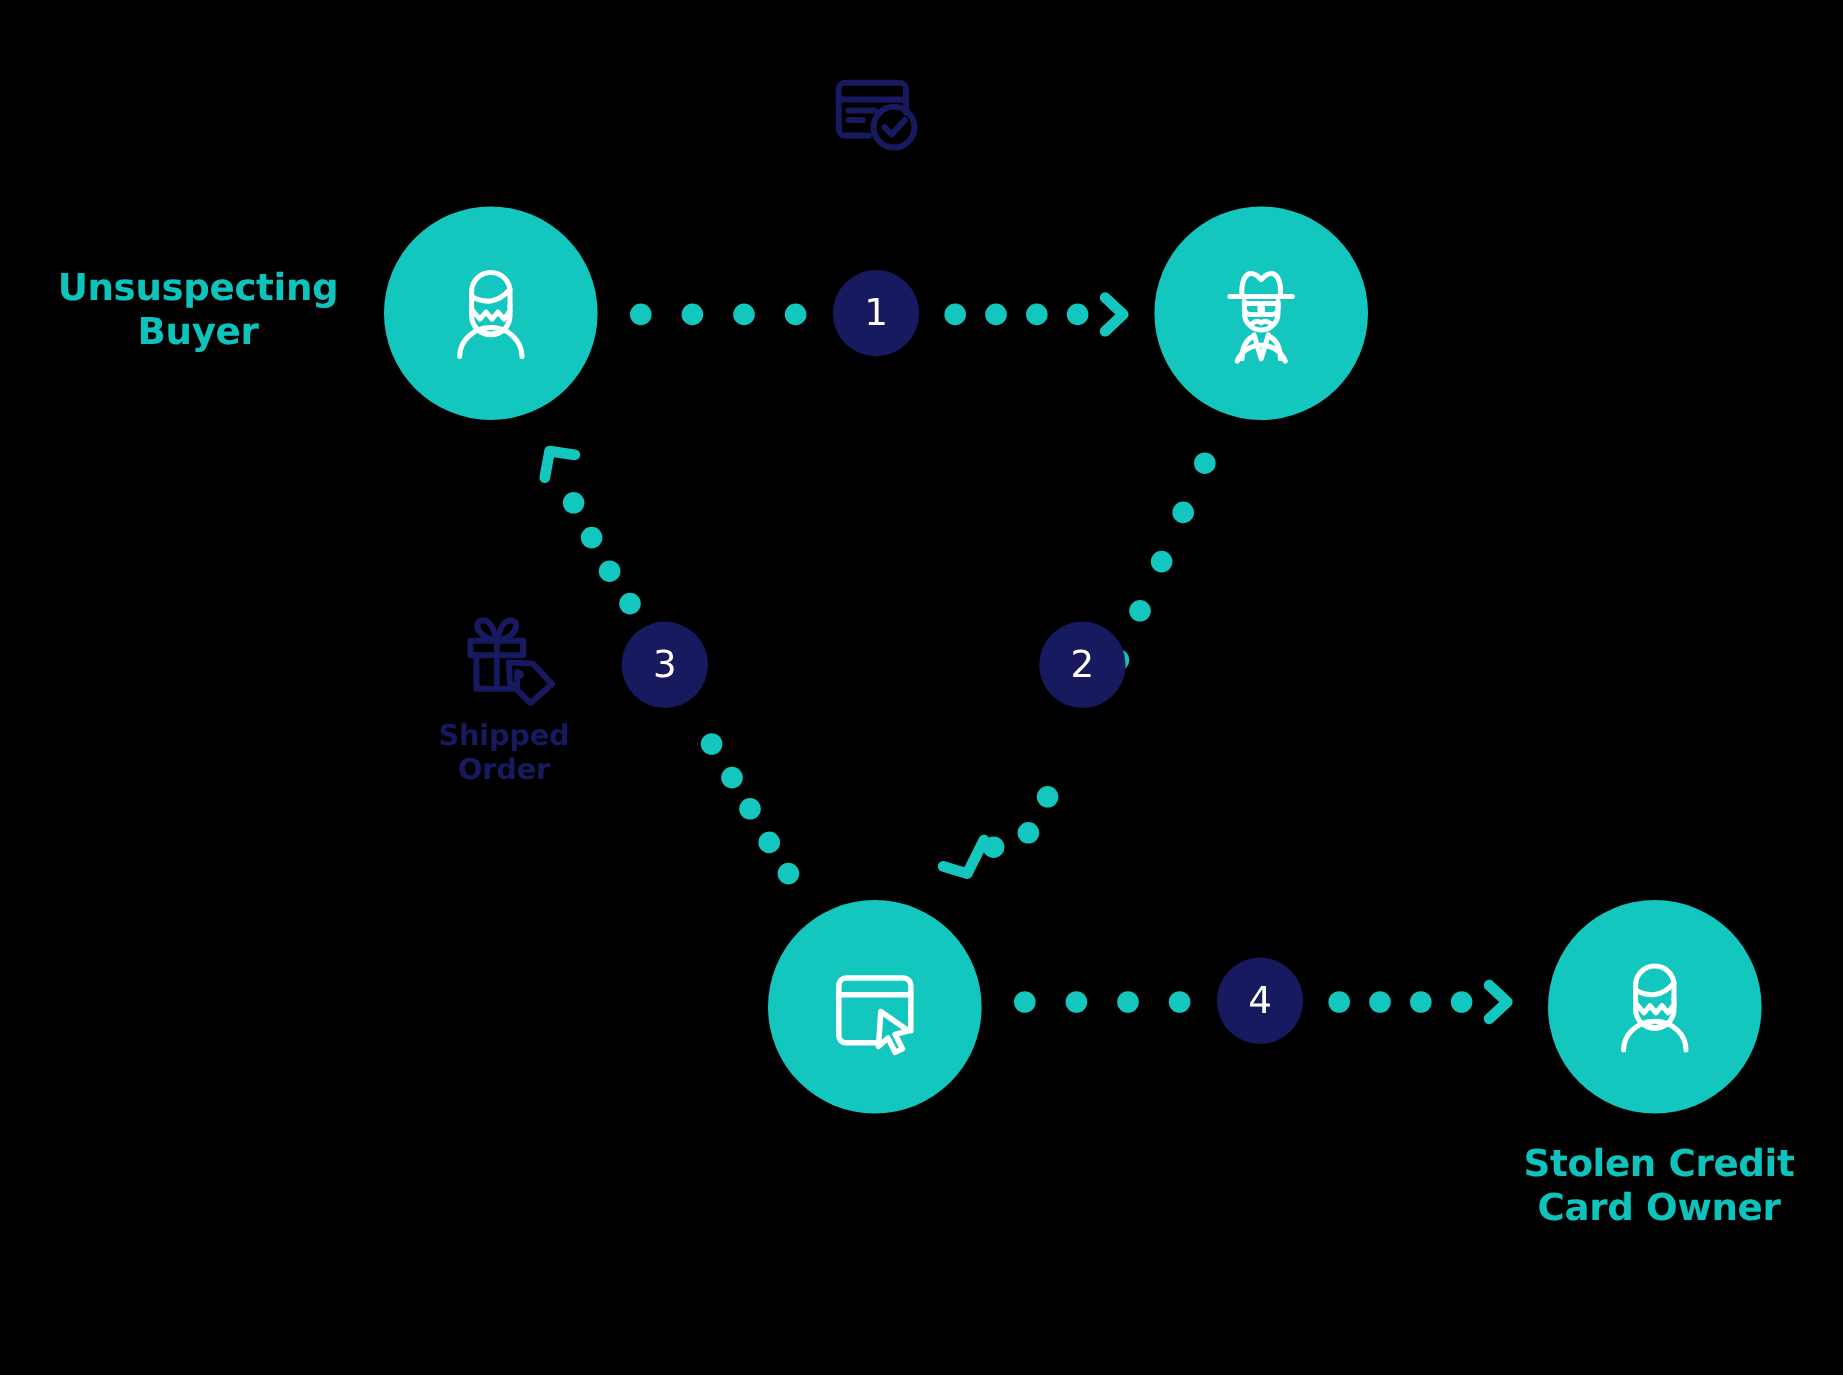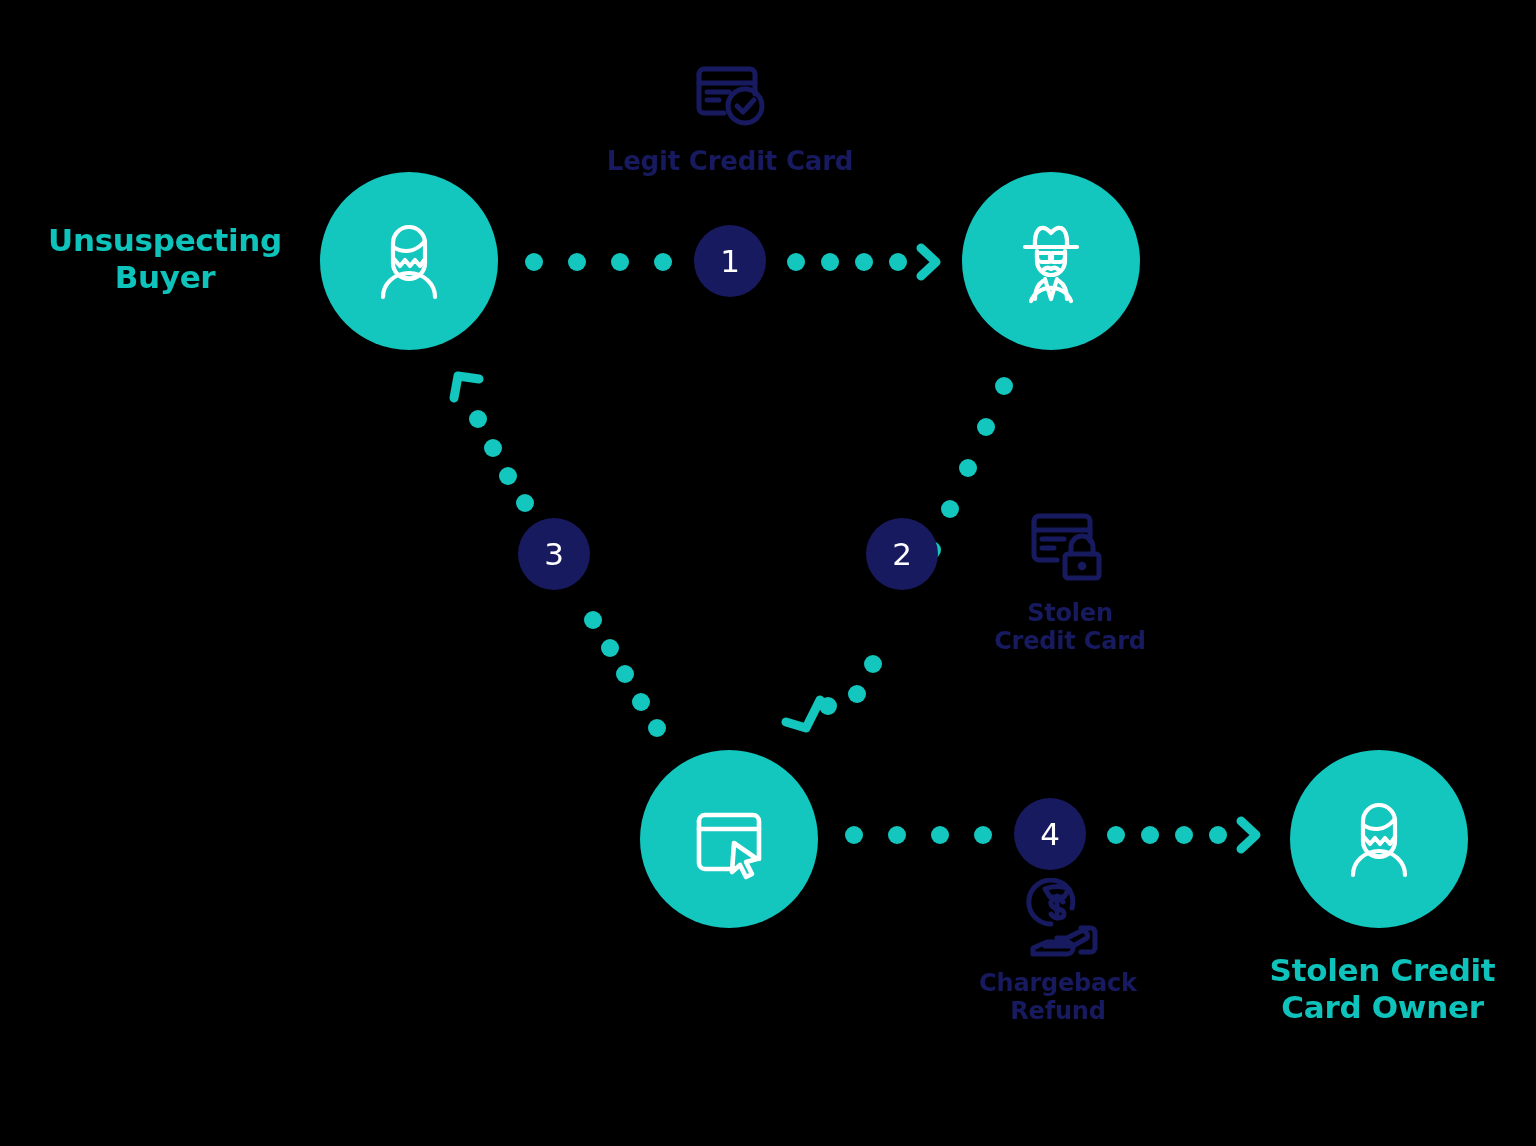--- a/index.html
+++ b/index.html
@@ -230,60 +230,41 @@
           <path d="M10 22 a5 5 0 0 1 5 -5 h46 a5 5 0 0 1 5 5 v20"></path>
           <path d="M10 22 v34 a5 5 0 0 0 5 5 h20"></path>
           <path d="M10 31 H66"></path>
           <path d="M18 40 H40"></path>
           <path d="M18 48 H30"></path>
           <circle cx="56" cy="54" r="17"></circle>
           <path d="M48 54 l6 6 l11 -12"></path>
         </g>
       </svg>
     </span>
-    <div class="asset-label big">Legit Credit Card</div>
-  </div>
-
-
-  <div class="asset" style="left:950px; top:504px; width:240px;">
-    <span>
-      <svg width="92" height="84" viewBox="0 0 92 84" aria-hidden="true">
+  </div>
+
+  <div class="asset" style="left:300px; top:504px; width:240px;">
+    <span>
+      <svg width="96" height="84" viewBox="0 0 96 84" aria-hidden="true">
         <g fill="none" stroke="#181a60" stroke-width="5" stroke-linecap="round" stroke-linejoin="round">
-          <path d="M10 17 a5 5 0 0 1 5 -5 h46 a5 5 0 0 1 5 5 v20"></path>
-          <path d="M10 17 v34 a5 5 0 0 0 5 5 h18"></path>
-          <path d="M10 26 H66"></path>
-          <path d="M18 35 H40"></path>
-          <path d="M18 44 H30"></path>
-          <path d="M44 50 h28 a3 3 0 0 1 3 3 v18 a3 3 0 0 1 -3 3 h-28 a3 3 0 0 1 -3 -3 v-18 a3 3 0 0 1 3 -3 z"></path>
-          <path d="M47 50 v-7 a11 11 0 0 1 22 0 v7"></path>
-          <circle cx="58" cy="62" r="4.3" fill="#181a60" stroke="none"></circle>
-        </g>
-      </svg>
-    </span>
-    <div class="asset-label">Stolen
-Credit Card</div>
-  </div>
-
-  <div class="asset" style="left:948px; top:878px; width:220px;">
-    <span>
-      <svg width="92" height="80" viewBox="0 0 92 80" aria-hidden="true">
-        <g fill="none" stroke="#181a60" stroke-width="5" stroke-linecap="round" stroke-linejoin="round">
-          <path d="M39 46 a22 22 0 1 1 21 -16"></path>
-          <path d="M33 11 l5 8 h14 l5 -8 q-12 -5 -24 0 z"></path>
-          <path d="M45 18 v22"></path>
-          <path d="M51 24 q-2 -4 -7 -3 q-6 1 -5 5 q1 4 7 5 q6 1 6 5 q0 4 -6 4 q-5 0 -7 -4"></path>
-          <path d="M33 68 h28 l14 -8 a5 5 0 0 0 -6 -7 l-14 7 h-10"></path>
-          <path d="M21 76 h34 a6 6 0 0 0 0 -12 h-20 l-14 6 z"></path>
-          <path d="M69 50 h10 a4 4 0 0 1 4 4 v16 a4 4 0 0 1 -4 4 h-10"></path>
-        </g>
-      </svg>
-    </span>
-    <div class="asset-label">Chargeback
-Refund</div>
-  </div>
+          <path d="M20 30 h44 v12 h-44 z"></path>
+          <path d="M25 42 v28 h34 v-14"></path>
+          <path d="M42 30 v40"></path>
+          <path d="M42 30 q-14 -3 -16 -11 q-1 -6 5 -6 q7 0 11 17"></path>
+          <path d="M42 30 q14 -3 16 -11 q1 -6 -5 -6 q-7 0 -11 17"></path>
+          <path d="M52 48 l20 1 l16 17 l-18 16 l-17 -17 z"></path>
+          <circle cx="61" cy="58" r="3.6" fill="#181a60" stroke="none"></circle>
+        </g>
+      </svg>
+    </span>
+    <div class="asset-label">Shipped
+Order</div>
+  </div>
+
+
 
   <div class="badge" style="left:694px; top:225px;">
     <span>1</span>
   </div>
 
   <div class="badge" style="left:866px; top:518px;">
     <span>2</span>
   </div>
 
   <div class="badge" style="left:518px; top:518px;">

